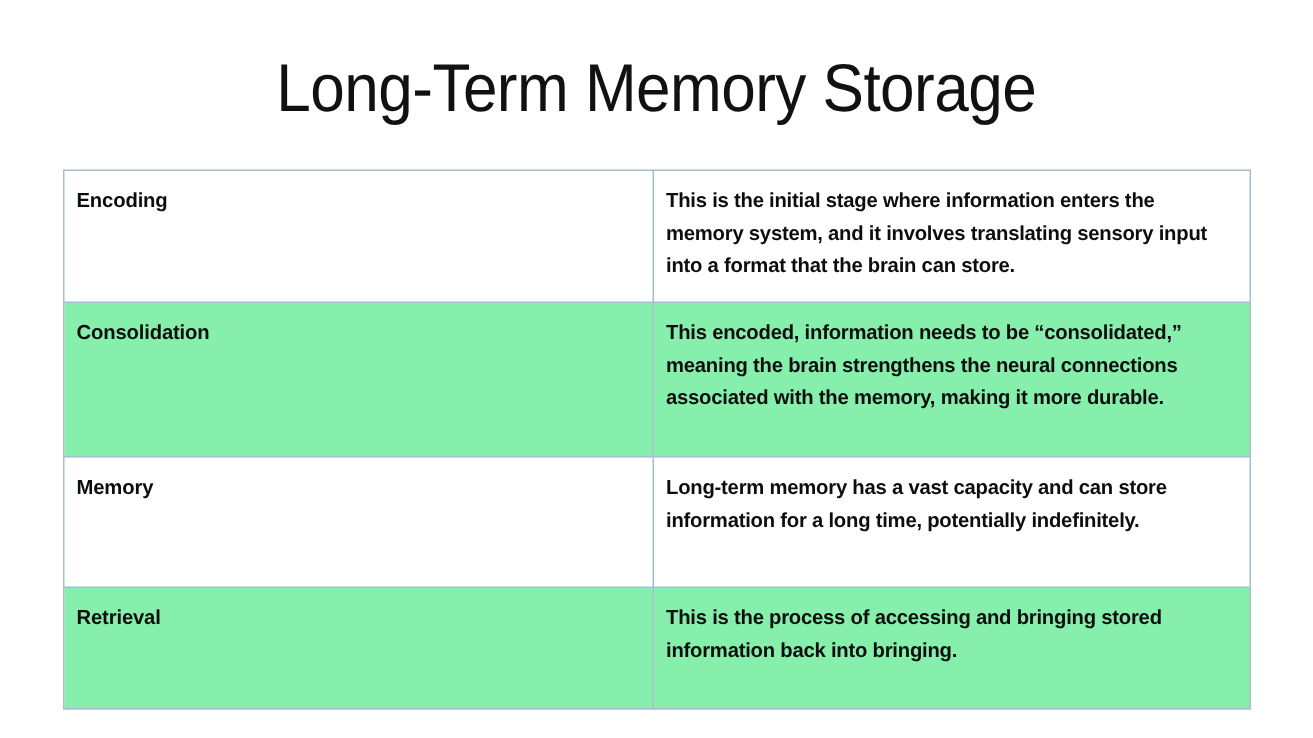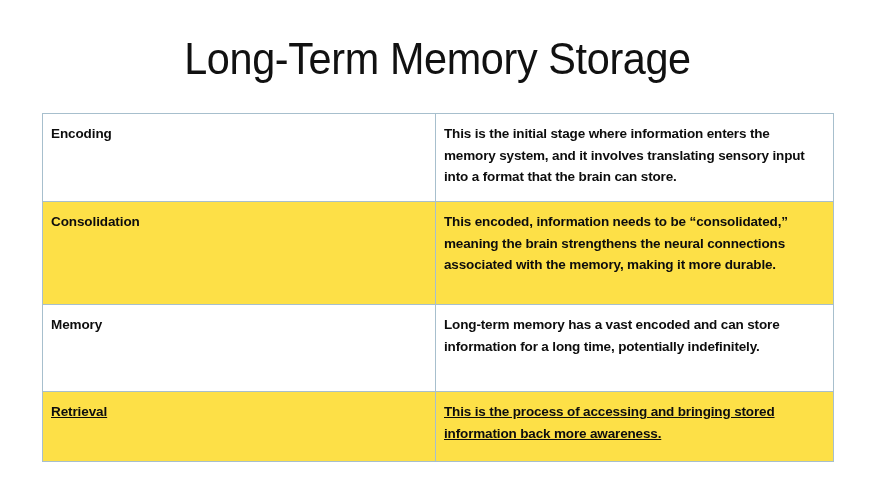--- a/index.html
+++ b/index.html
@@ -55,35 +55,35 @@
     font-weight: bold;
     font-size: 13.5px;
     line-height: 21.5px;
     color: #0d0d0d;
     box-sizing: border-box;
   }
   table.content-table tr.row-plain td {
     background: #ffffff;
   }
   table.content-table tr.row-shaded td {
-    background: #fde047;
+    background: #86efac;
   }
   td.col-term {
     width: 393px;
     letter-spacing: -0.1px;
   }
   td.col-desc {
     width: 398px;
     padding-left: 10px;
     letter-spacing: -0.15px;
   }
   tr.r1 td { height: 88px; }
   tr.r2 td { height: 103px; }
   tr.r3 td { height: 87px; }
-  tr.r4 td { height: 70px; text-decoration: underline; }
+  tr.r4 td { height: 81px; }
   .cell-text {
     display: block;
   }
 </style>
 </head>
 <body>
 
 <div class="slide">
 
   <div class="slide-title">Long-Term Memory Storage</div>
@@ -108,30 +108,30 @@
           <td class="col-desc">
             <span class="cell-text">This encoded, information needs to be “consolidated,” meaning the brain strengthens the neural connections associated with the memory, making it more durable.</span>
           </td>
         </tr>
 
         <tr class="row-plain r3">
           <td class="col-term">
             <span class="cell-text">Memory</span>
           </td>
           <td class="col-desc">
-            <span class="cell-text">Long-term memory has a vast encoded and can store information for a long time, potentially indefinitely.</span>
+            <span class="cell-text">Long-term memory has a vast capacity and can store information for a long time, potentially indefinitely.</span>
           </td>
         </tr>
 
         <tr class="row-shaded r4">
           <td class="col-term">
             <span class="cell-text">Retrieval</span>
           </td>
           <td class="col-desc">
-            <span class="cell-text">This is the process of accessing and bringing stored information back more awareness.</span>
+            <span class="cell-text">This is the process of accessing and bringing stored information back into bringing.</span>
           </td>
         </tr>
 
       </tbody>
     </table>
   </div>
 
 </div>
 
 </body></html>

